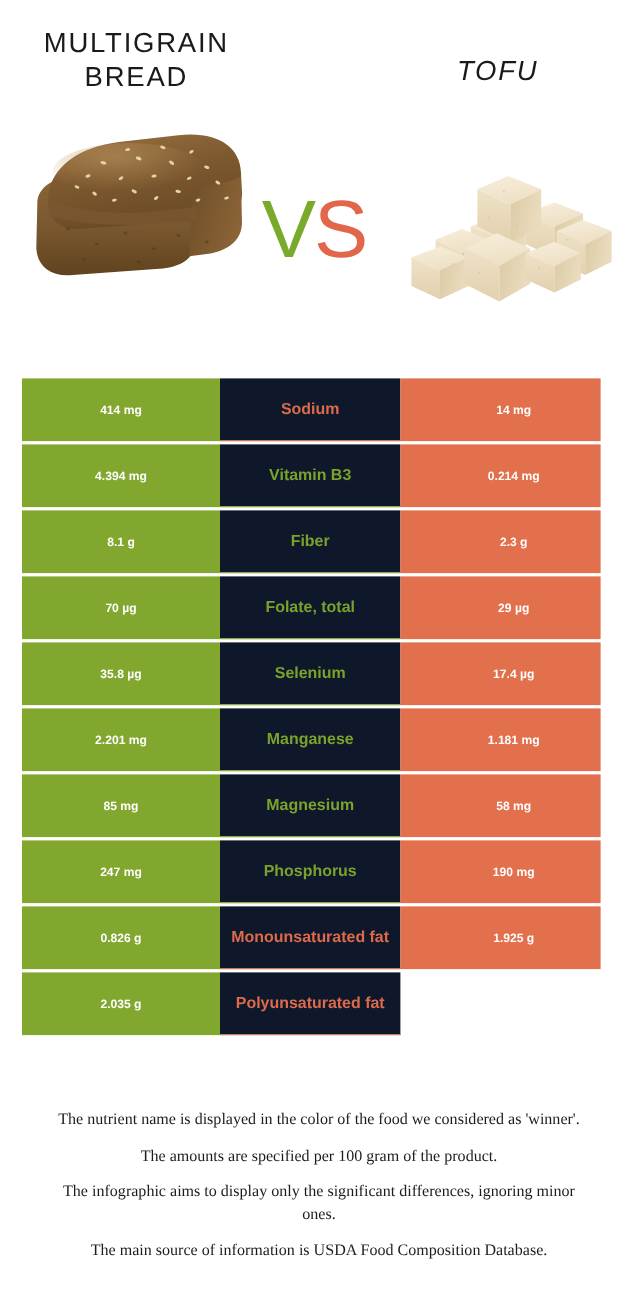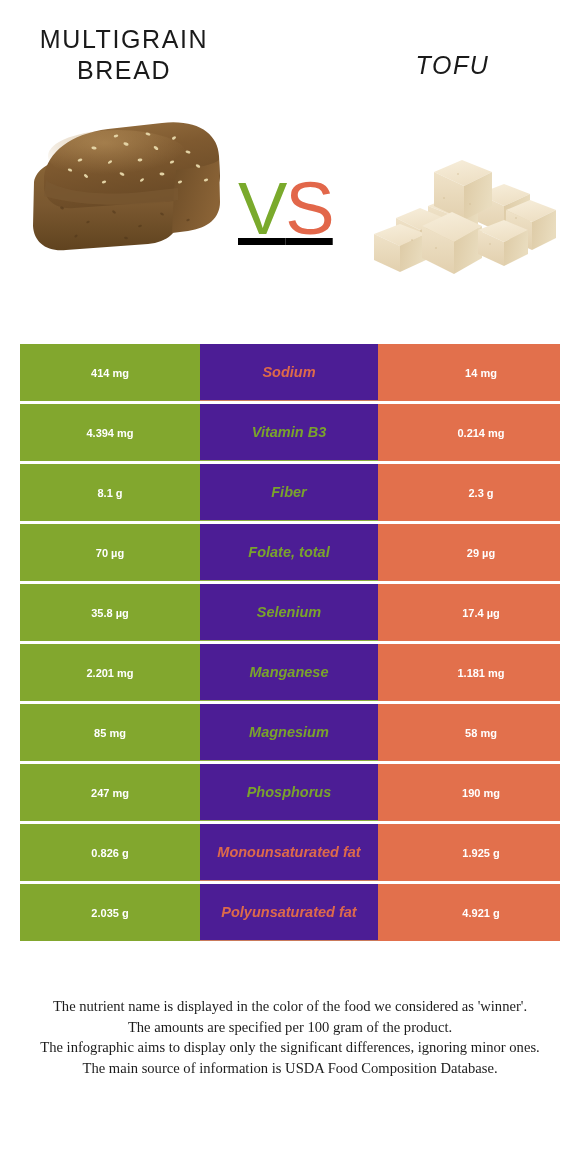--- a/index.html
+++ b/index.html
@@ -50,21 +50,20 @@
   
   .vs {
     position: absolute;
     top: 172px;
     left: 238px;
     font-family: "Liberation Sans", sans-serif;
     font-size: 74px;
     font-weight: 400;
     line-height: 1;
     letter-spacing: -2px;
-    text-decoration: underline;
   }
   .vs .v { color: #7aaa2c; }
   .vs .s { color: #e2674a; }
 
   
   .food {
     position: absolute;
   }
   .food-bread { top: 104px; left: 22px; width: 210px; height: 170px; }
   .food-tofu  { top: 148px; left: 366px; width: 200px; height: 130px; }
@@ -91,26 +90,25 @@
     font-size: 11px;
     font-weight: 600;
     box-sizing: border-box;
   }
   .cell-left {
     width: 180px;
     background: #82a72e;
     color: #ffffff;
   }
   .cell-mid {
-    width: 178px;
-    background: #4c1d95;
+    width: 164px;
+    background: #0f172a;
     font-weight: 700;
     font-size: 14.5px;
     border-bottom: 1px solid transparent;
-    font-style: italic;
   }
   .cell-mid.win-left  { color: #7aa32c; border-bottom-color: #8aab3f; }
   .cell-mid.win-right { color: #dd6a4a; border-bottom-color: #c97a5c; }
   .cell-right {
     width: 182px;
     background: #e2704c;
     color: #ffffff;
     padding-left: 24px;
   }
 
@@ -119,21 +117,21 @@
     position: absolute;
     top: 996px;
     left: 30px;
     width: 520px;
     text-align: center;
     font-family: "Liberation Serif", serif;
     font-size: 14.6px;
     line-height: 1.42;
     color: #1c1c1c;
   }
-  .footer p { margin: 0; }
+  .footer p { margin: 12px; }
 </style>
 </head>
 <body>
 
 <div class="header">
 
   <div class="title title-left">MULTIGRAIN
 BREAD</div>
 
   <div class="title title-right">TOFU</div>
@@ -326,21 +324,20 @@
       <div class="cell cell-right">190 mg</div>
     </div>
     <div class="row">
       <div class="cell cell-left">0.826 g</div>
       <div class="cell cell-mid win-right">Monounsaturated fat</div>
       <div class="cell cell-right">1.925 g</div>
     </div>
     <div class="row">
       <div class="cell cell-left">2.035 g</div>
       <div class="cell cell-mid win-right">Polyunsaturated fat</div>
-      <div class="cell cell-right">4.921 g</div>
     </div>
   </div>
 
 <div class="footer" id="footer-notes">
     <p>The nutrient name is displayed in the color of the food we considered as 'winner'.</p>
     <p>The amounts are specified per 100 gram of the product.</p>
     <p>The infographic aims to display only the significant differences, ignoring minor ones.</p>
     <p>The main source of information is USDA Food Composition Database.</p>
   </div>
 

